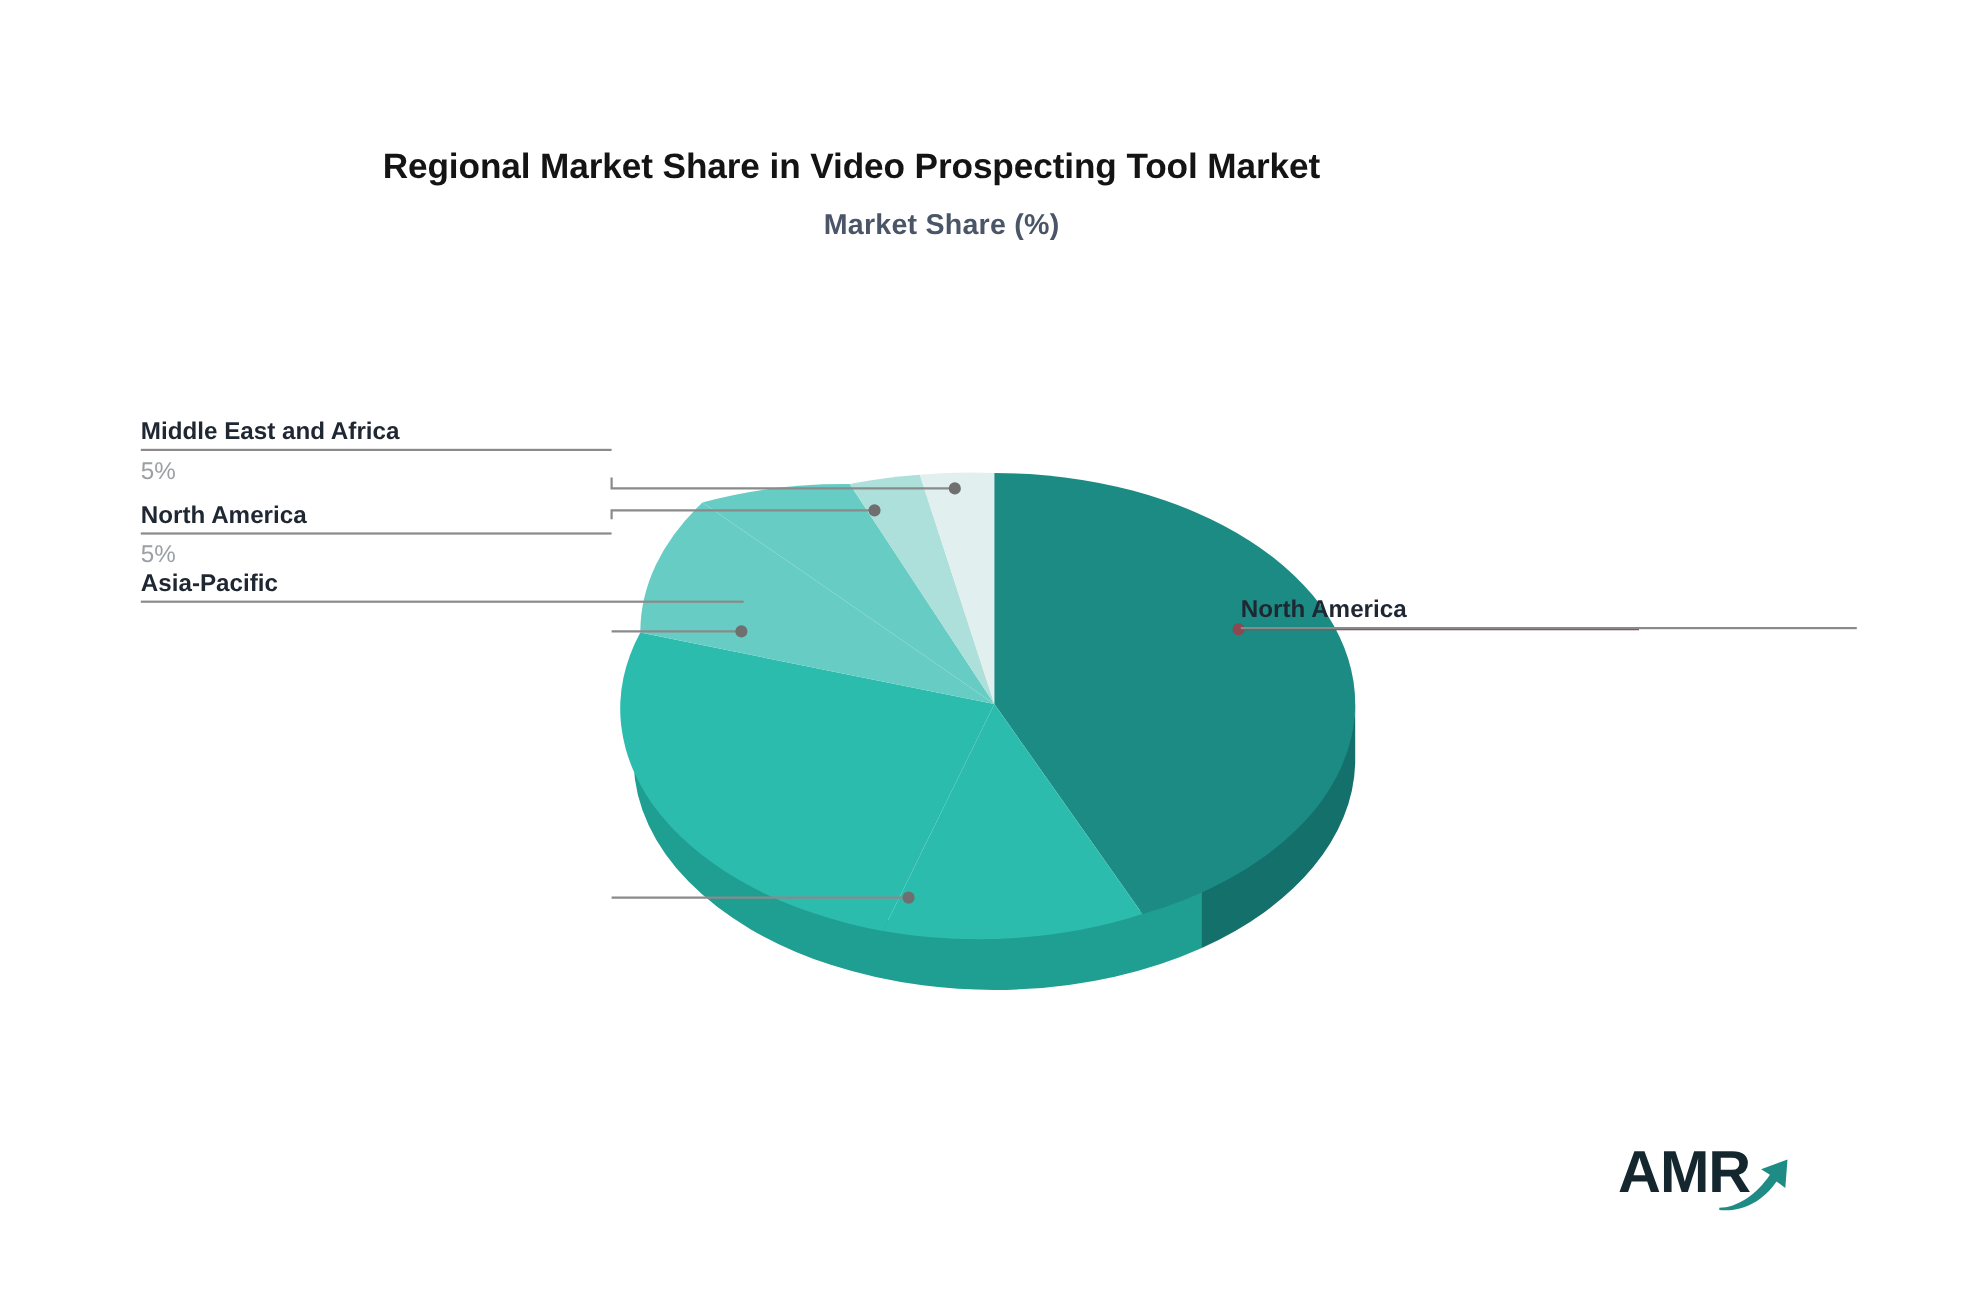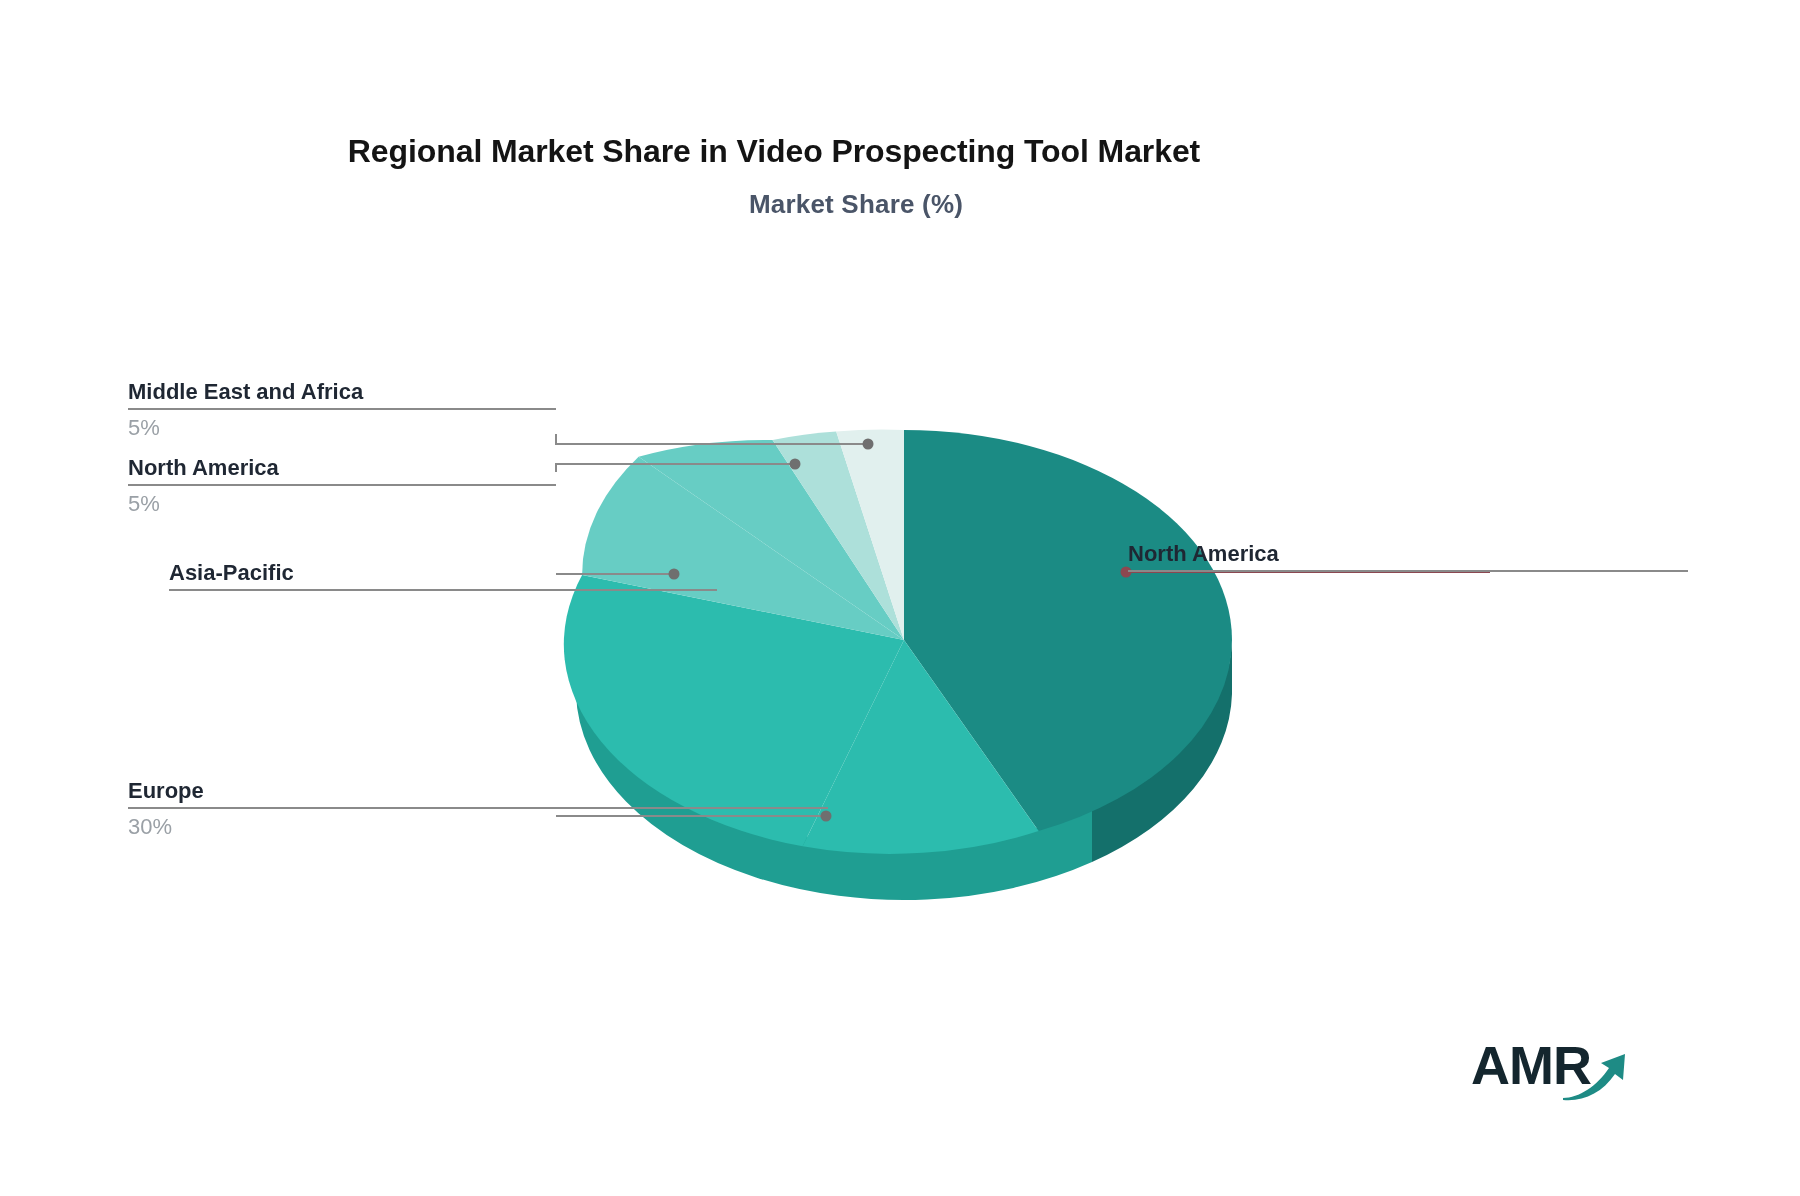--- a/index.html
+++ b/index.html
@@ -79,21 +79,21 @@
 
   .callout .rule {
     height: 0;
     border-top: 2px solid #8a8a8a;
     width: 100%;
   }
 
   
   #callout-mea      { left: 128px; top: 380px;  width: 428px; }
   #callout-sa       { left: 128px; top: 456px;  width: 428px; }
-  #callout-apac     { left: 128px; top: 561px;  width: 548px; margin-left: 41px; }
+  #callout-apac     { left: 128px; top: 518px;  width: 548px; }
   #callout-europe   { left: 128px; top: 779px;  width: 700px; }
   #callout-na       { right: 112px; top: 542px; width: 560px; }
 
   
   #amr-logo {
     position: absolute;
     left: 1471px;
     top: 1032px;
     width: 170px;
     height: 72px;
@@ -198,25 +198,20 @@
     <span class="name">North America</span>
     <div class="rule"></div>
     <span class="value">5%</span>
   </div>
 
   <div class="callout left" id="callout-apac">
     <span class="name">Asia-Pacific</span>
     <div class="rule"></div>
   </div>
 
-  <div class="callout left" id="callout-europe">
-    <span class="name">Europe</span>
-    <div class="rule"></div>
-    <span class="value">30%</span>
-  </div>
 
   <div class="callout right" id="callout-na">
     <span class="name">North America</span>
     <div class="rule"></div>
   </div>
 
   <svg id="amr-logo" viewBox="0 0 170 72" xmlns="http://www.w3.org/2000/svg">
     <text x="0" y="52" font-family="Liberation Sans, sans-serif" font-size="54" font-weight="bold" fill="#14262e" letter-spacing="-1">AMR</text>
     <path d="M 92 66 C 108 66 126 54 138 36 L 130 31 L 154 22 L 152 48 L 144 42 C 131 61 112 70 92 68 Z" fill="#1e8b85"></path>
   </svg>

